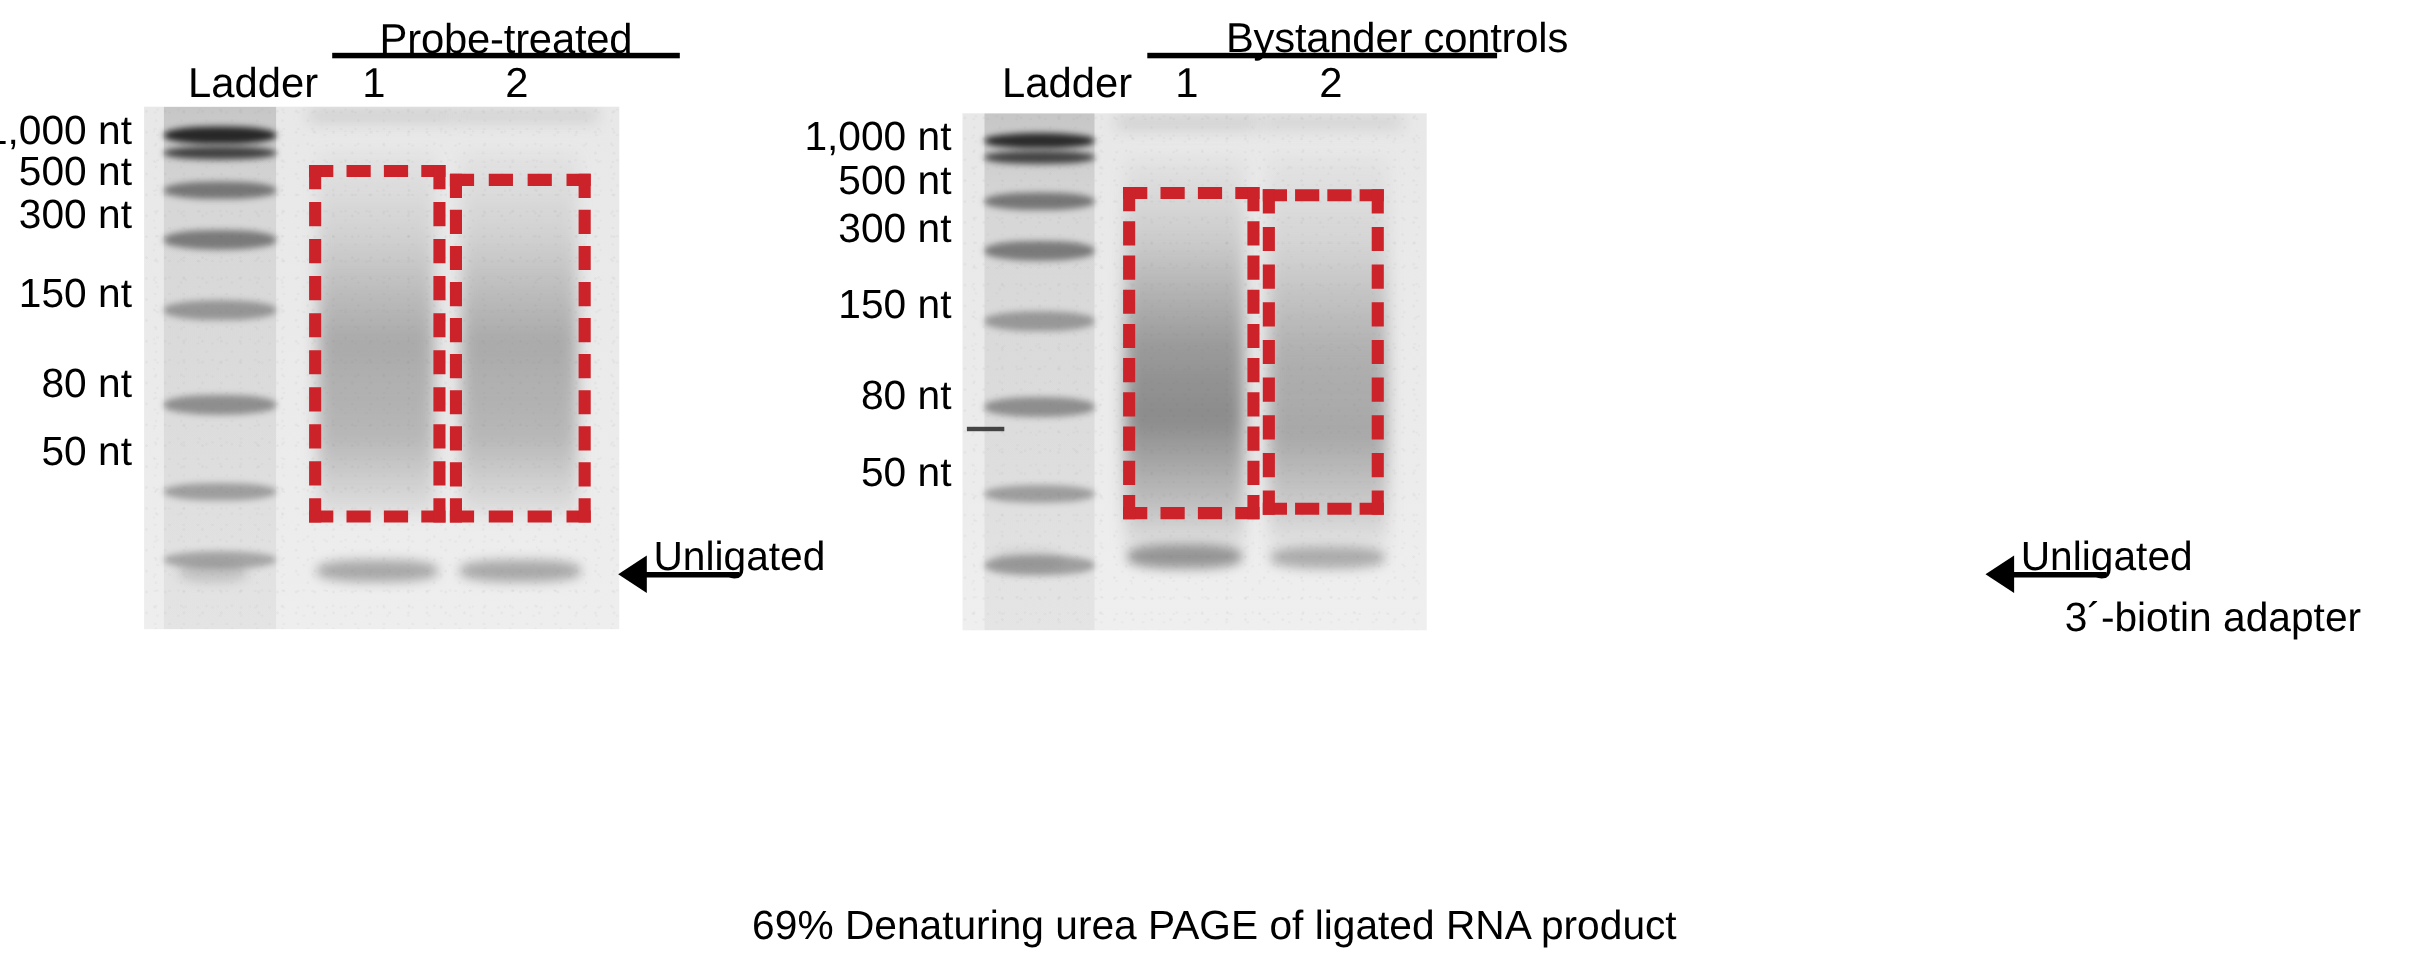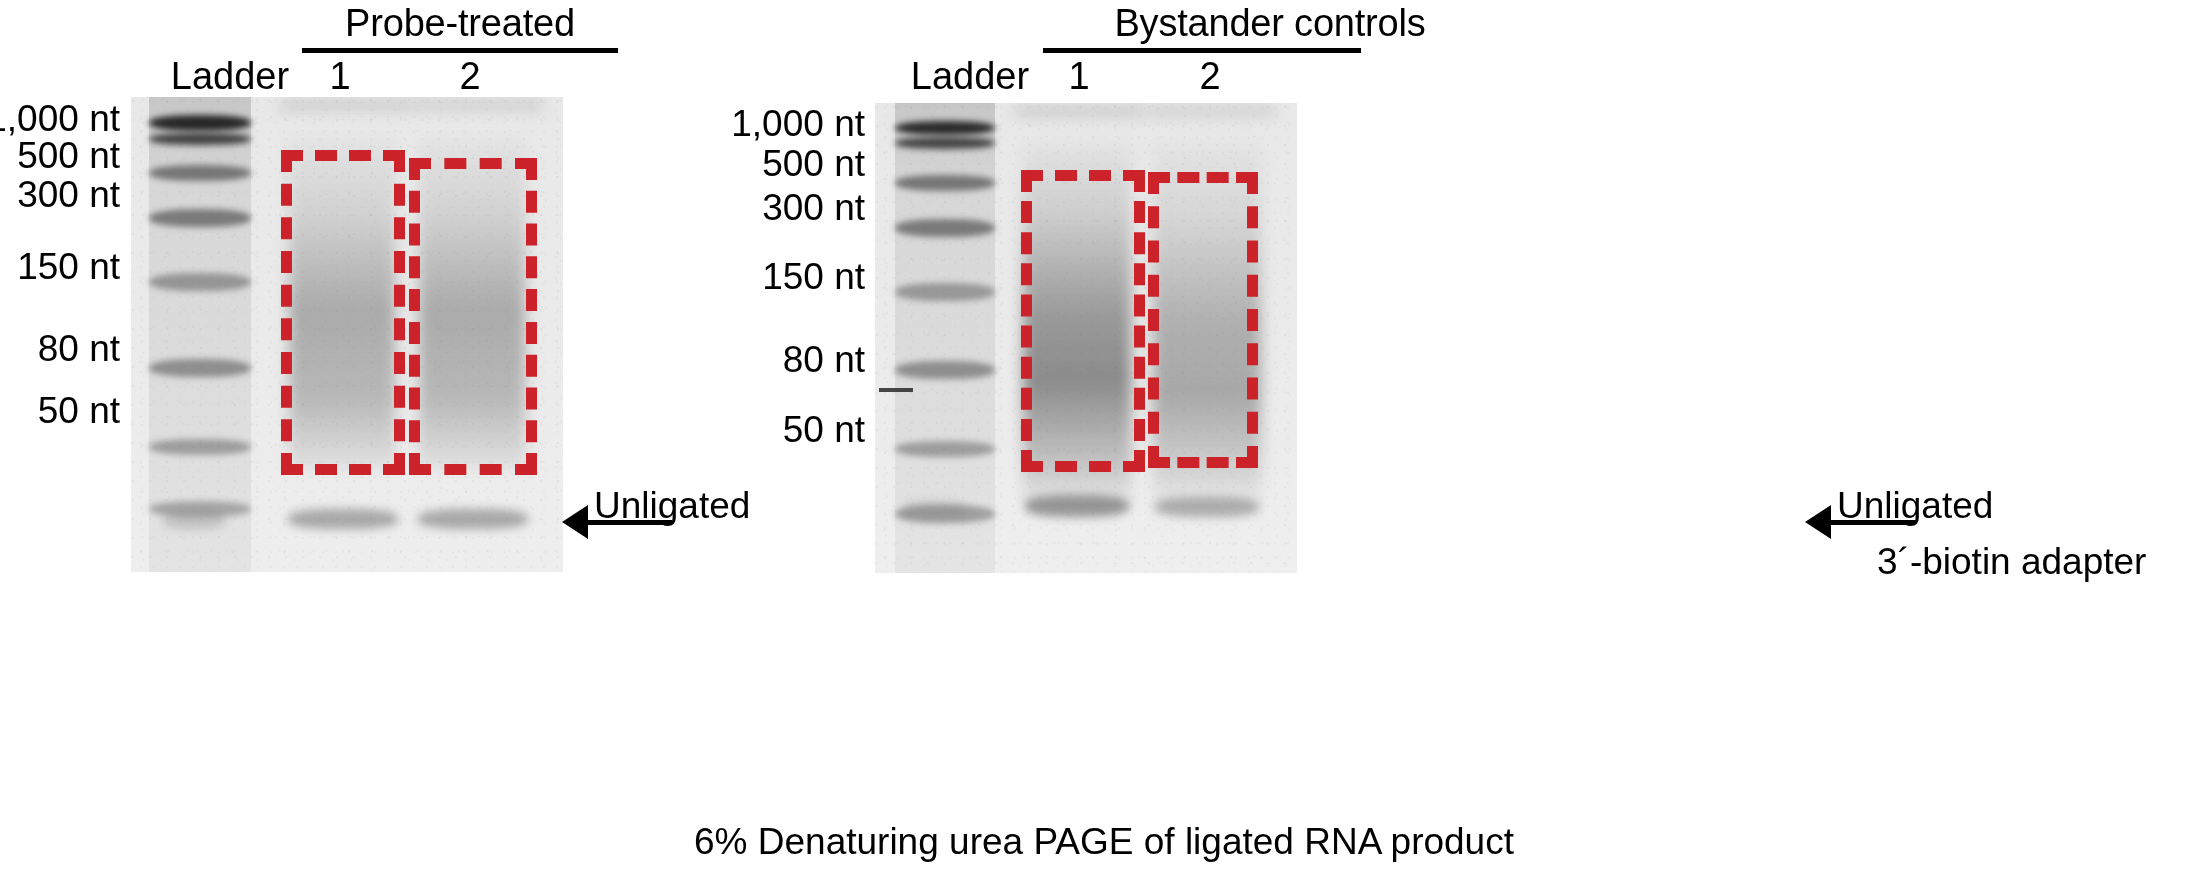--- a/index.html
+++ b/index.html
@@ -127,21 +127,21 @@
     text-align: center;
     width: 100%;
     left: 0;
   }
 </style>
 </head>
 <body>
 
 <div class="fig-root">
 
-  <div class="group-title abs" style="left:288px; top:4px; width:344px;">Probe-treated</div>
+  <div class="group-title abs" style="left:288px; top:17px; width:344px;">Probe-treated</div>
   <div class="group-rule abs" style="left:302px; top:48px; width:316px;"></div>
 
   <div class="lane-name abs" style="left:160px; top:57px; width:140px;">Ladder</div>
   <div class="lane-number abs" style="left:305px; top:57px; width:70px;">1</div>
   <div class="lane-number abs" style="left:435px; top:57px; width:70px;">2</div>
 
   <div class="marker-label abs" style="left:-120px; top:100px; width:240px;">1,000 nt</div>
   <div class="marker-label abs" style="left:-120px; top:137px; width:240px;">500 nt</div>
   <div class="marker-label abs" style="left:-120px; top:176px; width:240px;">300 nt</div>
   <div class="marker-label abs" style="left:-120px; top:248px; width:240px;">150 nt</div>
@@ -180,21 +180,21 @@
 
   <div class="roi" style="left:281px; top:150px; width:124px; height:325px;"></div>
   <div class="roi" style="left:409px; top:158px; width:128px; height:317px;"></div>
 
   <div class="arrow-wrap" style="left:562px; top:505px; width:110px; height:34px;">
     <div class="arrow-head" style="left:0px; top:0px;"></div>
     <div class="arrow-line" style="left:24px; top:15px; width:86px;"></div>
   </div>
   <div class="annot-text" style="left:594px; top:484px;">Unligated</div>
 
-  <div class="group-title abs" style="left:1035px; top:4px; width:470px;">Bystander controls</div>
+  <div class="group-title abs" style="left:1035px; top:16px; width:470px;">Bystander controls</div>
   <div class="group-rule abs" style="left:1043px; top:48px; width:318px;"></div>
 
   <div class="lane-name abs" style="left:900px; top:57px; width:140px;">Ladder</div>
   <div class="lane-number abs" style="left:1044px; top:57px; width:70px;">1</div>
   <div class="lane-number abs" style="left:1175px; top:57px; width:70px;">2</div>
 
   <div class="marker-label abs" style="left:625px; top:105px; width:240px;">1,000 nt</div>
   <div class="marker-label abs" style="left:625px; top:145px; width:240px;">500 nt</div>
   <div class="marker-label abs" style="left:625px; top:189px; width:240px;">300 nt</div>
   <div class="marker-label abs" style="left:625px; top:258px; width:240px;">150 nt</div>
@@ -236,15 +236,15 @@
   <div class="roi" style="left:1021px; top:170px; width:124px; height:302px;"></div>
   <div class="roi" style="left:1148px; top:172px; width:110px; height:296px;"></div>
 
   <div class="arrow-wrap" style="left:1805px; top:505px; width:110px; height:34px;">
     <div class="arrow-head" style="left:0px; top:0px;"></div>
     <div class="arrow-line" style="left:24px; top:15px; width:86px;"></div>
   </div>
   <div class="annot-text" style="left:1837px; top:484px;">Unligated</div>
   <div class="annot-text" style="left:1837px; top:540px;margin-left:40px;">3´-biotin adapter</div>
 
-  <div class="caption" style="top:823px;">6% Denaturing urea PAGE of ligated RNA product</div>
+  <div class="caption" style="top:823px;">69% Denaturing urea PAGE of ligated RNA product</div>
 
 </div>
 
 </body></html>

